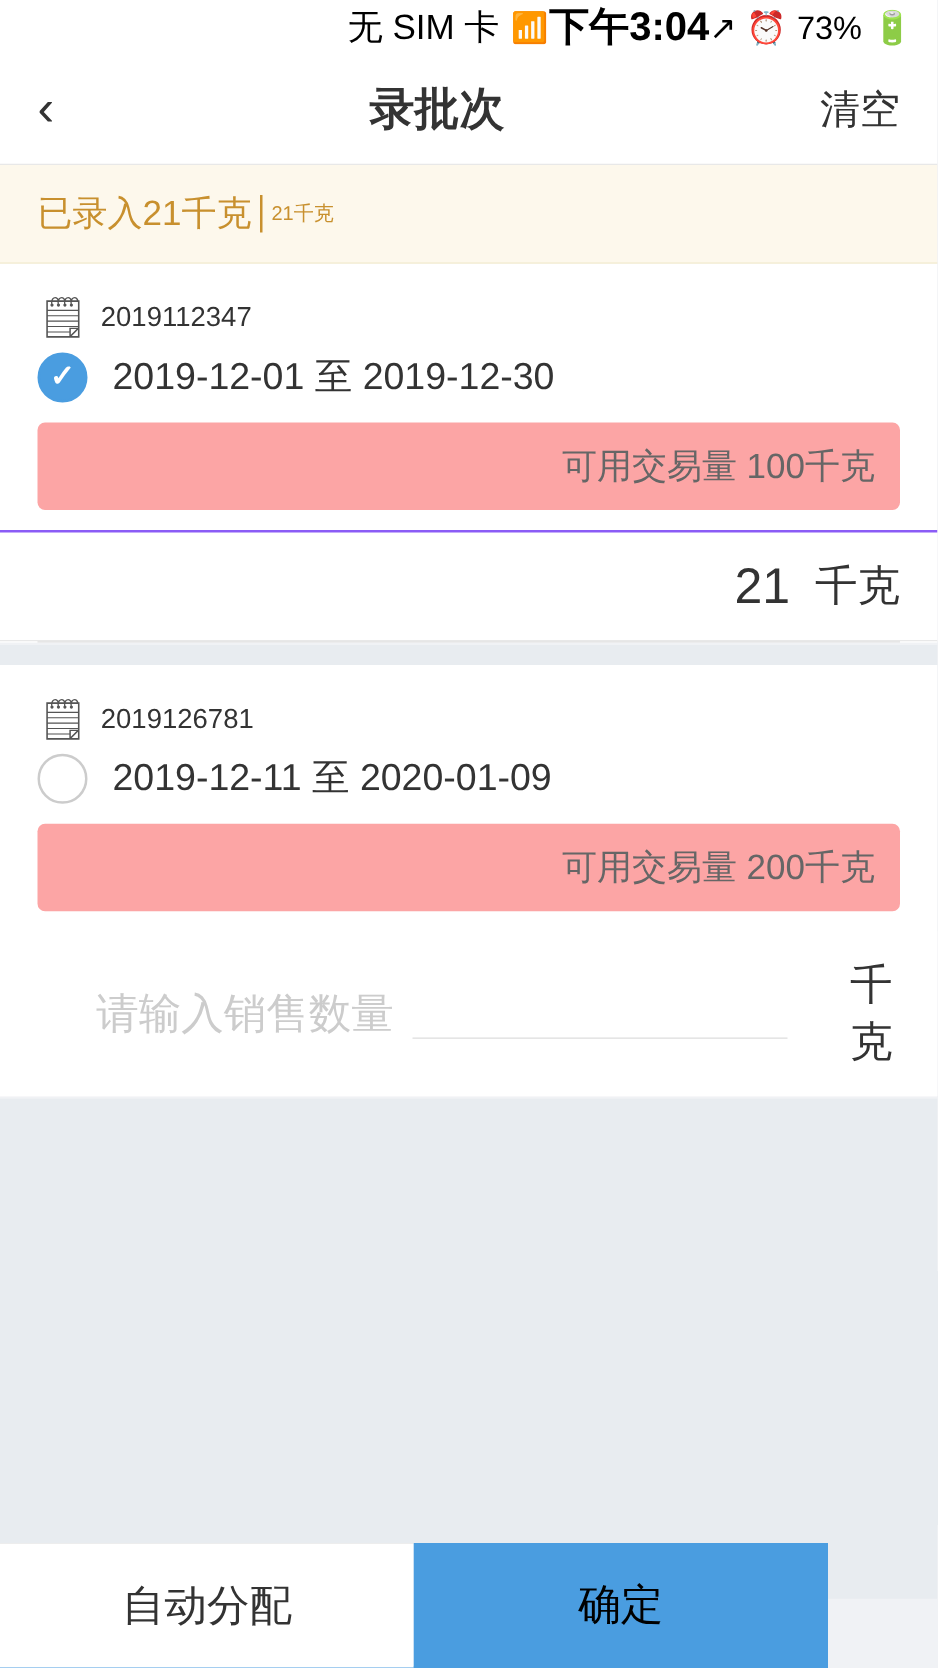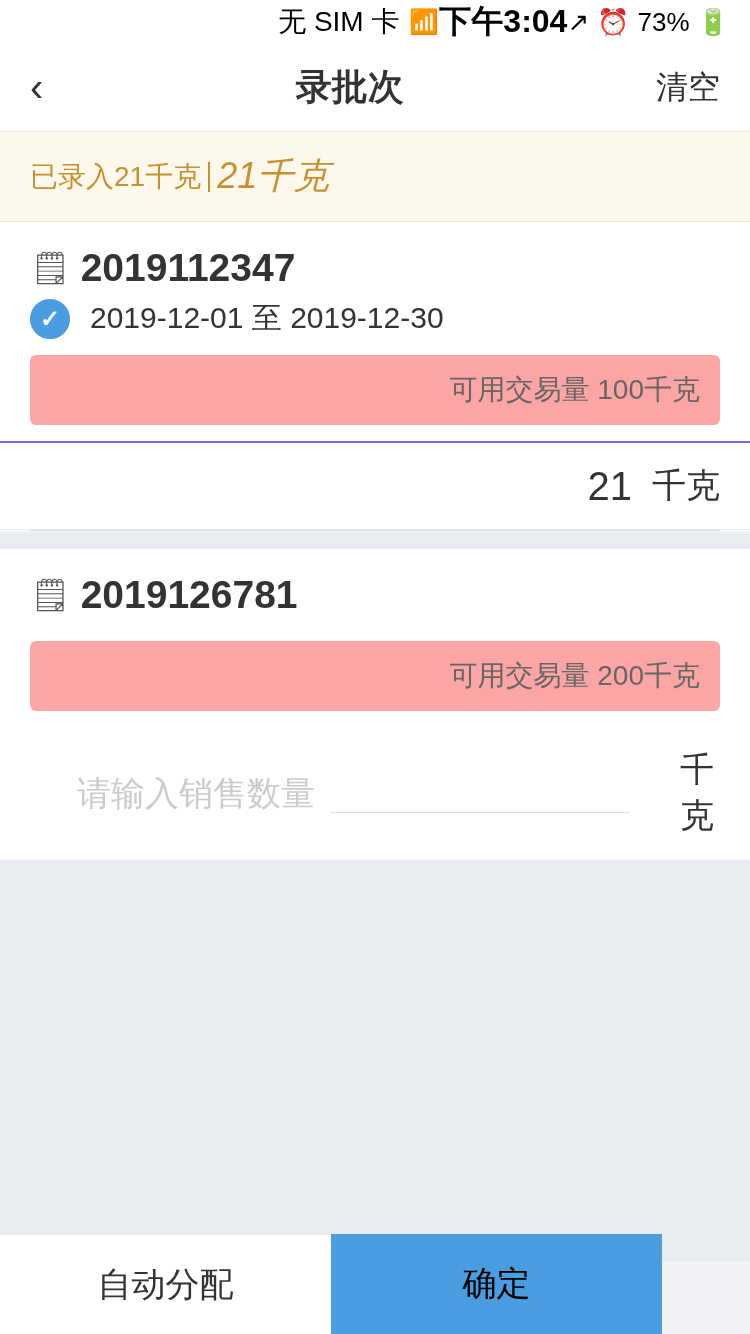--- a/index.html
+++ b/index.html
@@ -84,44 +84,43 @@
     .summary-text {
       font-size: 28px;
       color: #c8902e;
     }
     .summary-divider {
       width: 2px;
       height: 30px;
       background: #c8902e;
     }
     .summary-amount {
-      font-size: 36px;
+      font-size: 16px;
       color: #c8902e;
-      font-style: italic;
     }
 
     
     .batch-item {
       background: #fff;
       margin-bottom: 2px;
     }
     .batch-header {
       padding: 24px 30px 8px 30px;
       display: flex;
       align-items: center;
       gap: 10px;
     }
     .batch-icon {
       font-size: 32px;
       color: #555;
     }
     .batch-id {
-      font-size: 39px;
-      color: #333;
-      font-weight: 700;
+      font-size: 22px;
+      color: #333;
+      font-weight: 400;
     }
     .batch-date-row {
       padding: 0 30px 0 30px;
       display: flex;
       align-items: center;
       gap: 20px;
     }
     .radio-circle {
       width: 40px;
       height: 40px;
@@ -296,20 +295,24 @@
   <div class="divider-line"></div>
 </div>
 
 <div class="item-separator"></div>
 
 <div class="batch-item">
   <div class="batch-header">
     <span class="batch-icon">🗒</span>
     <span class="batch-id">2019126781</span>
   </div>
+  <div class="batch-date-row">
+    <div class="radio-circle"></div>
+    <span class="batch-date">2019-12-11 至 2020-01-09</span>
+  </div>
   <div class="batch-avail-row">可用交易量 200千克</div>
   <div class="quantity-input-row">
     <div style="flex:1; display:flex; flex-direction:row; align-items:flex-end; margin-right: 20px;">
       <input class="quantity-input" type="number" placeholder="请输入销售数量" style="">
       <div class="qty-underline"></div>
     </div>
     <span class="quantity-unit">千克</span>
   </div>
 </div>
 

